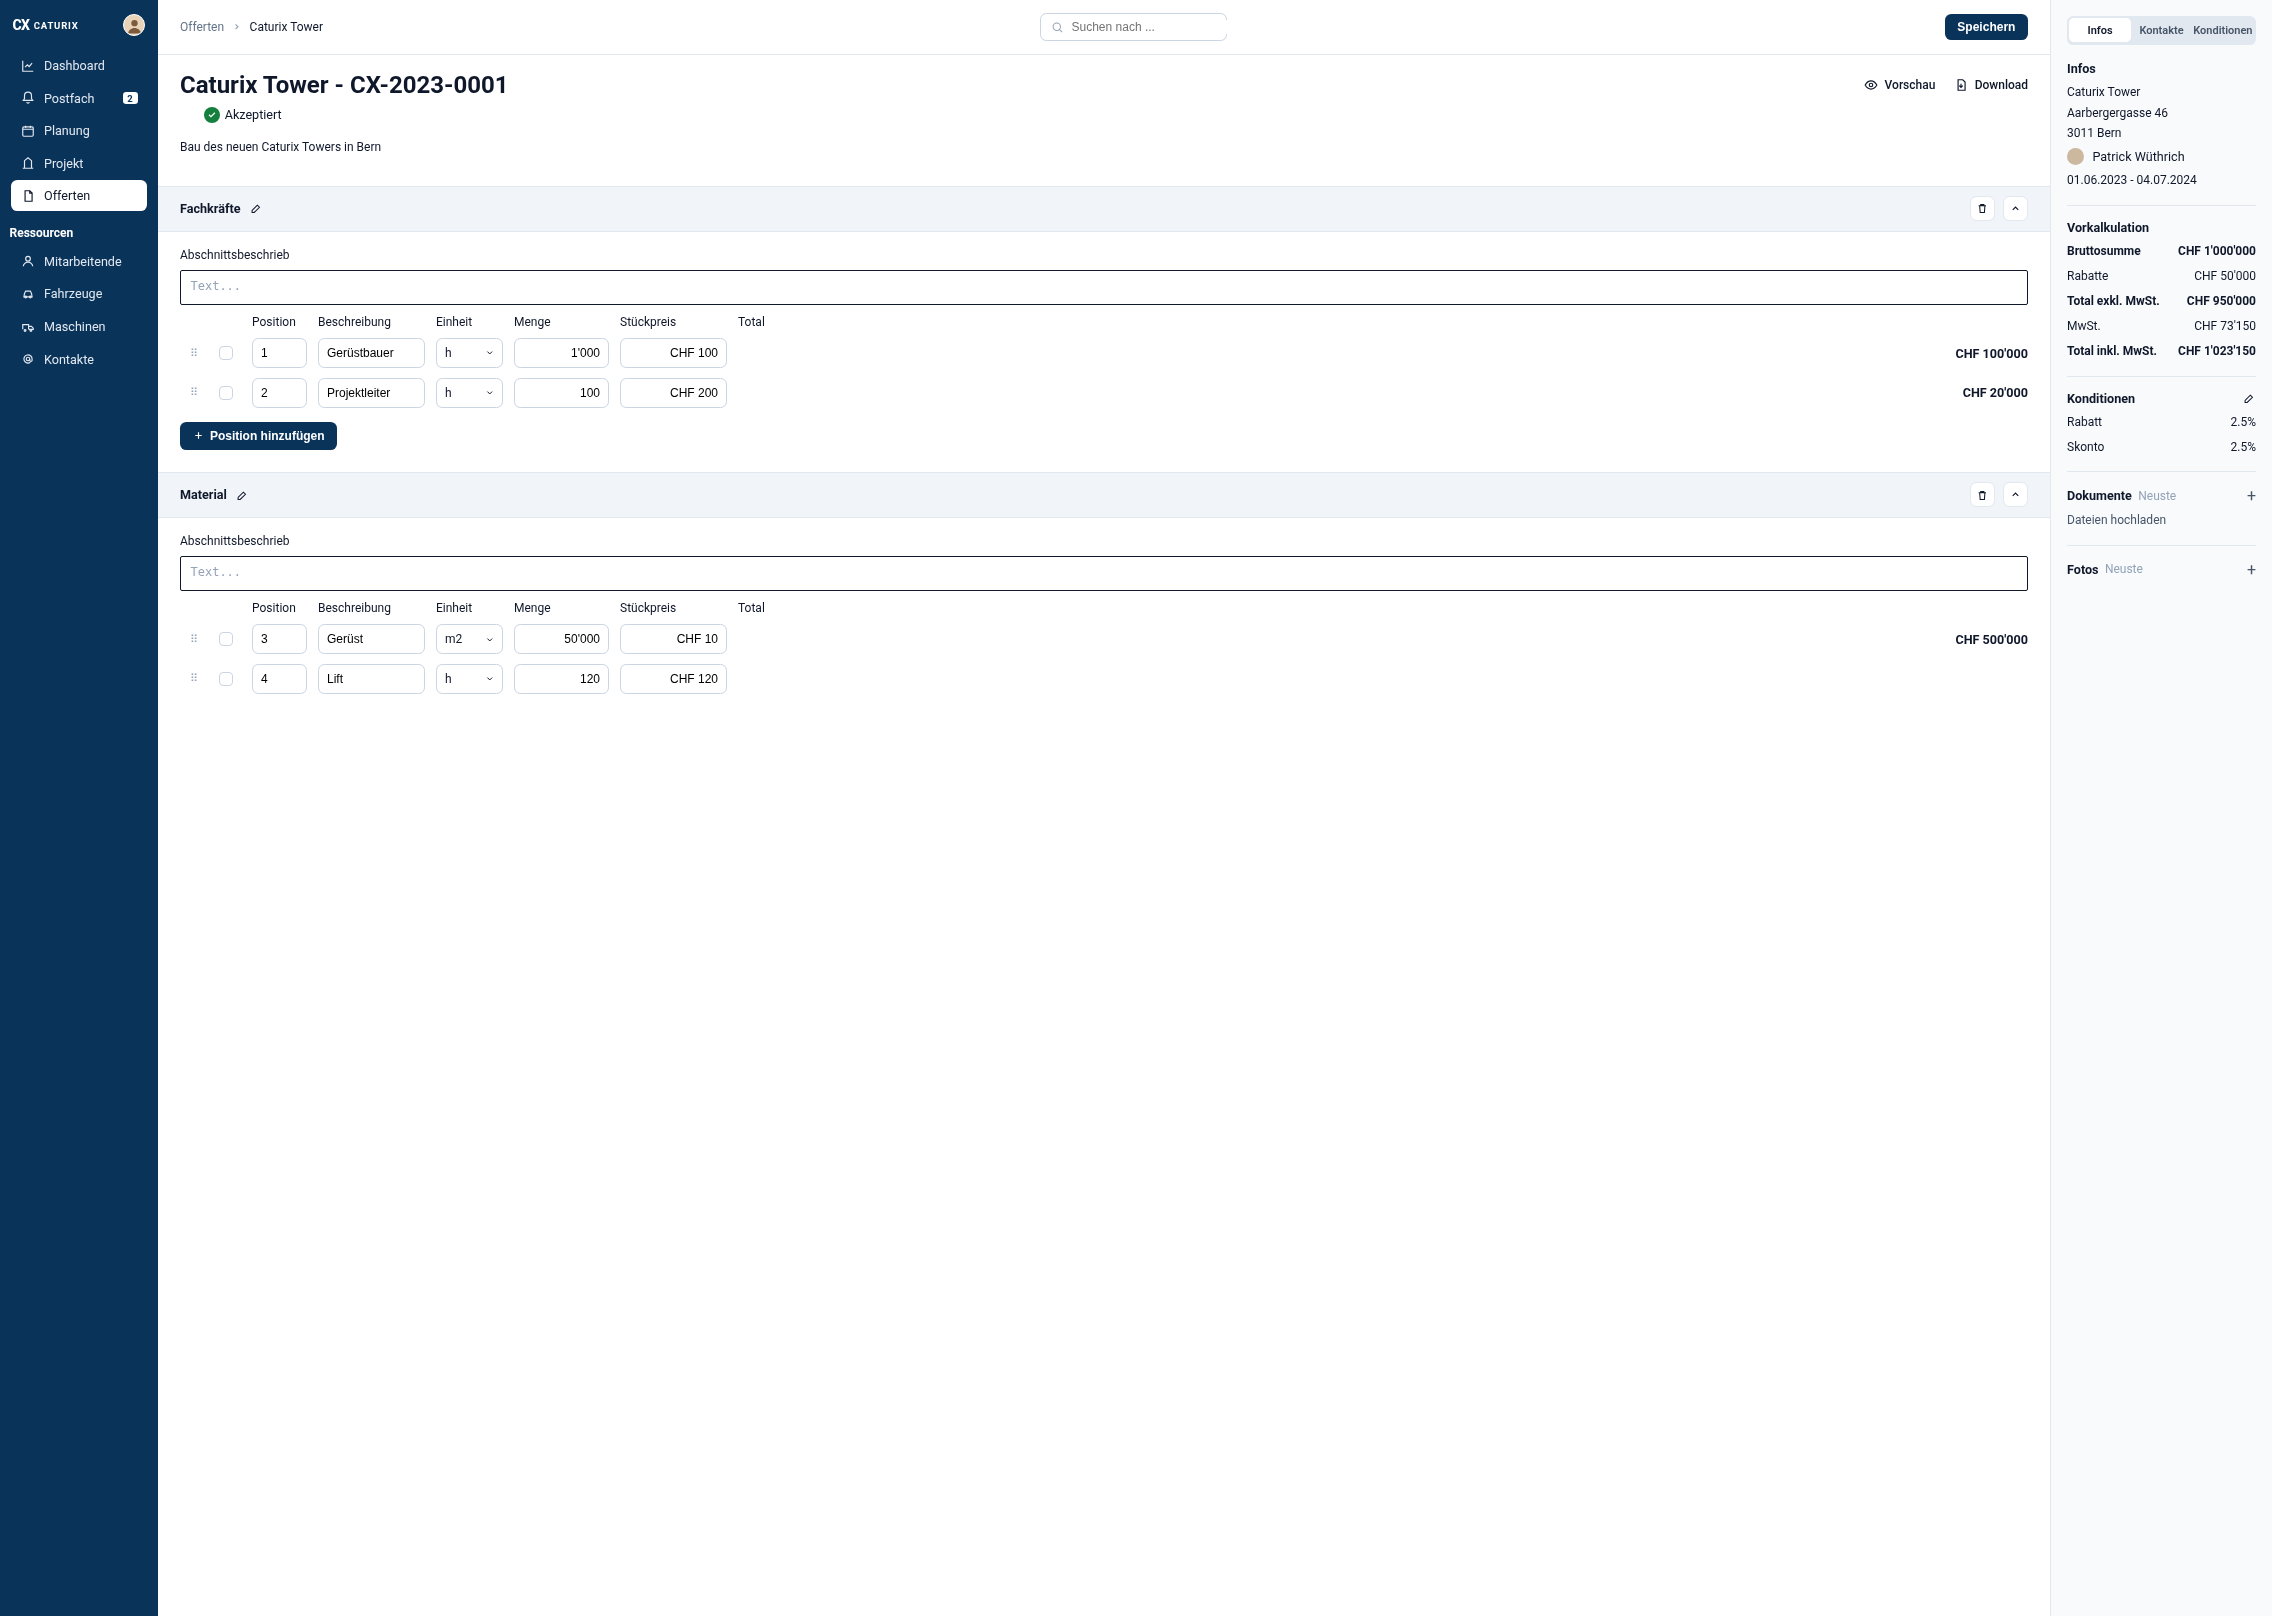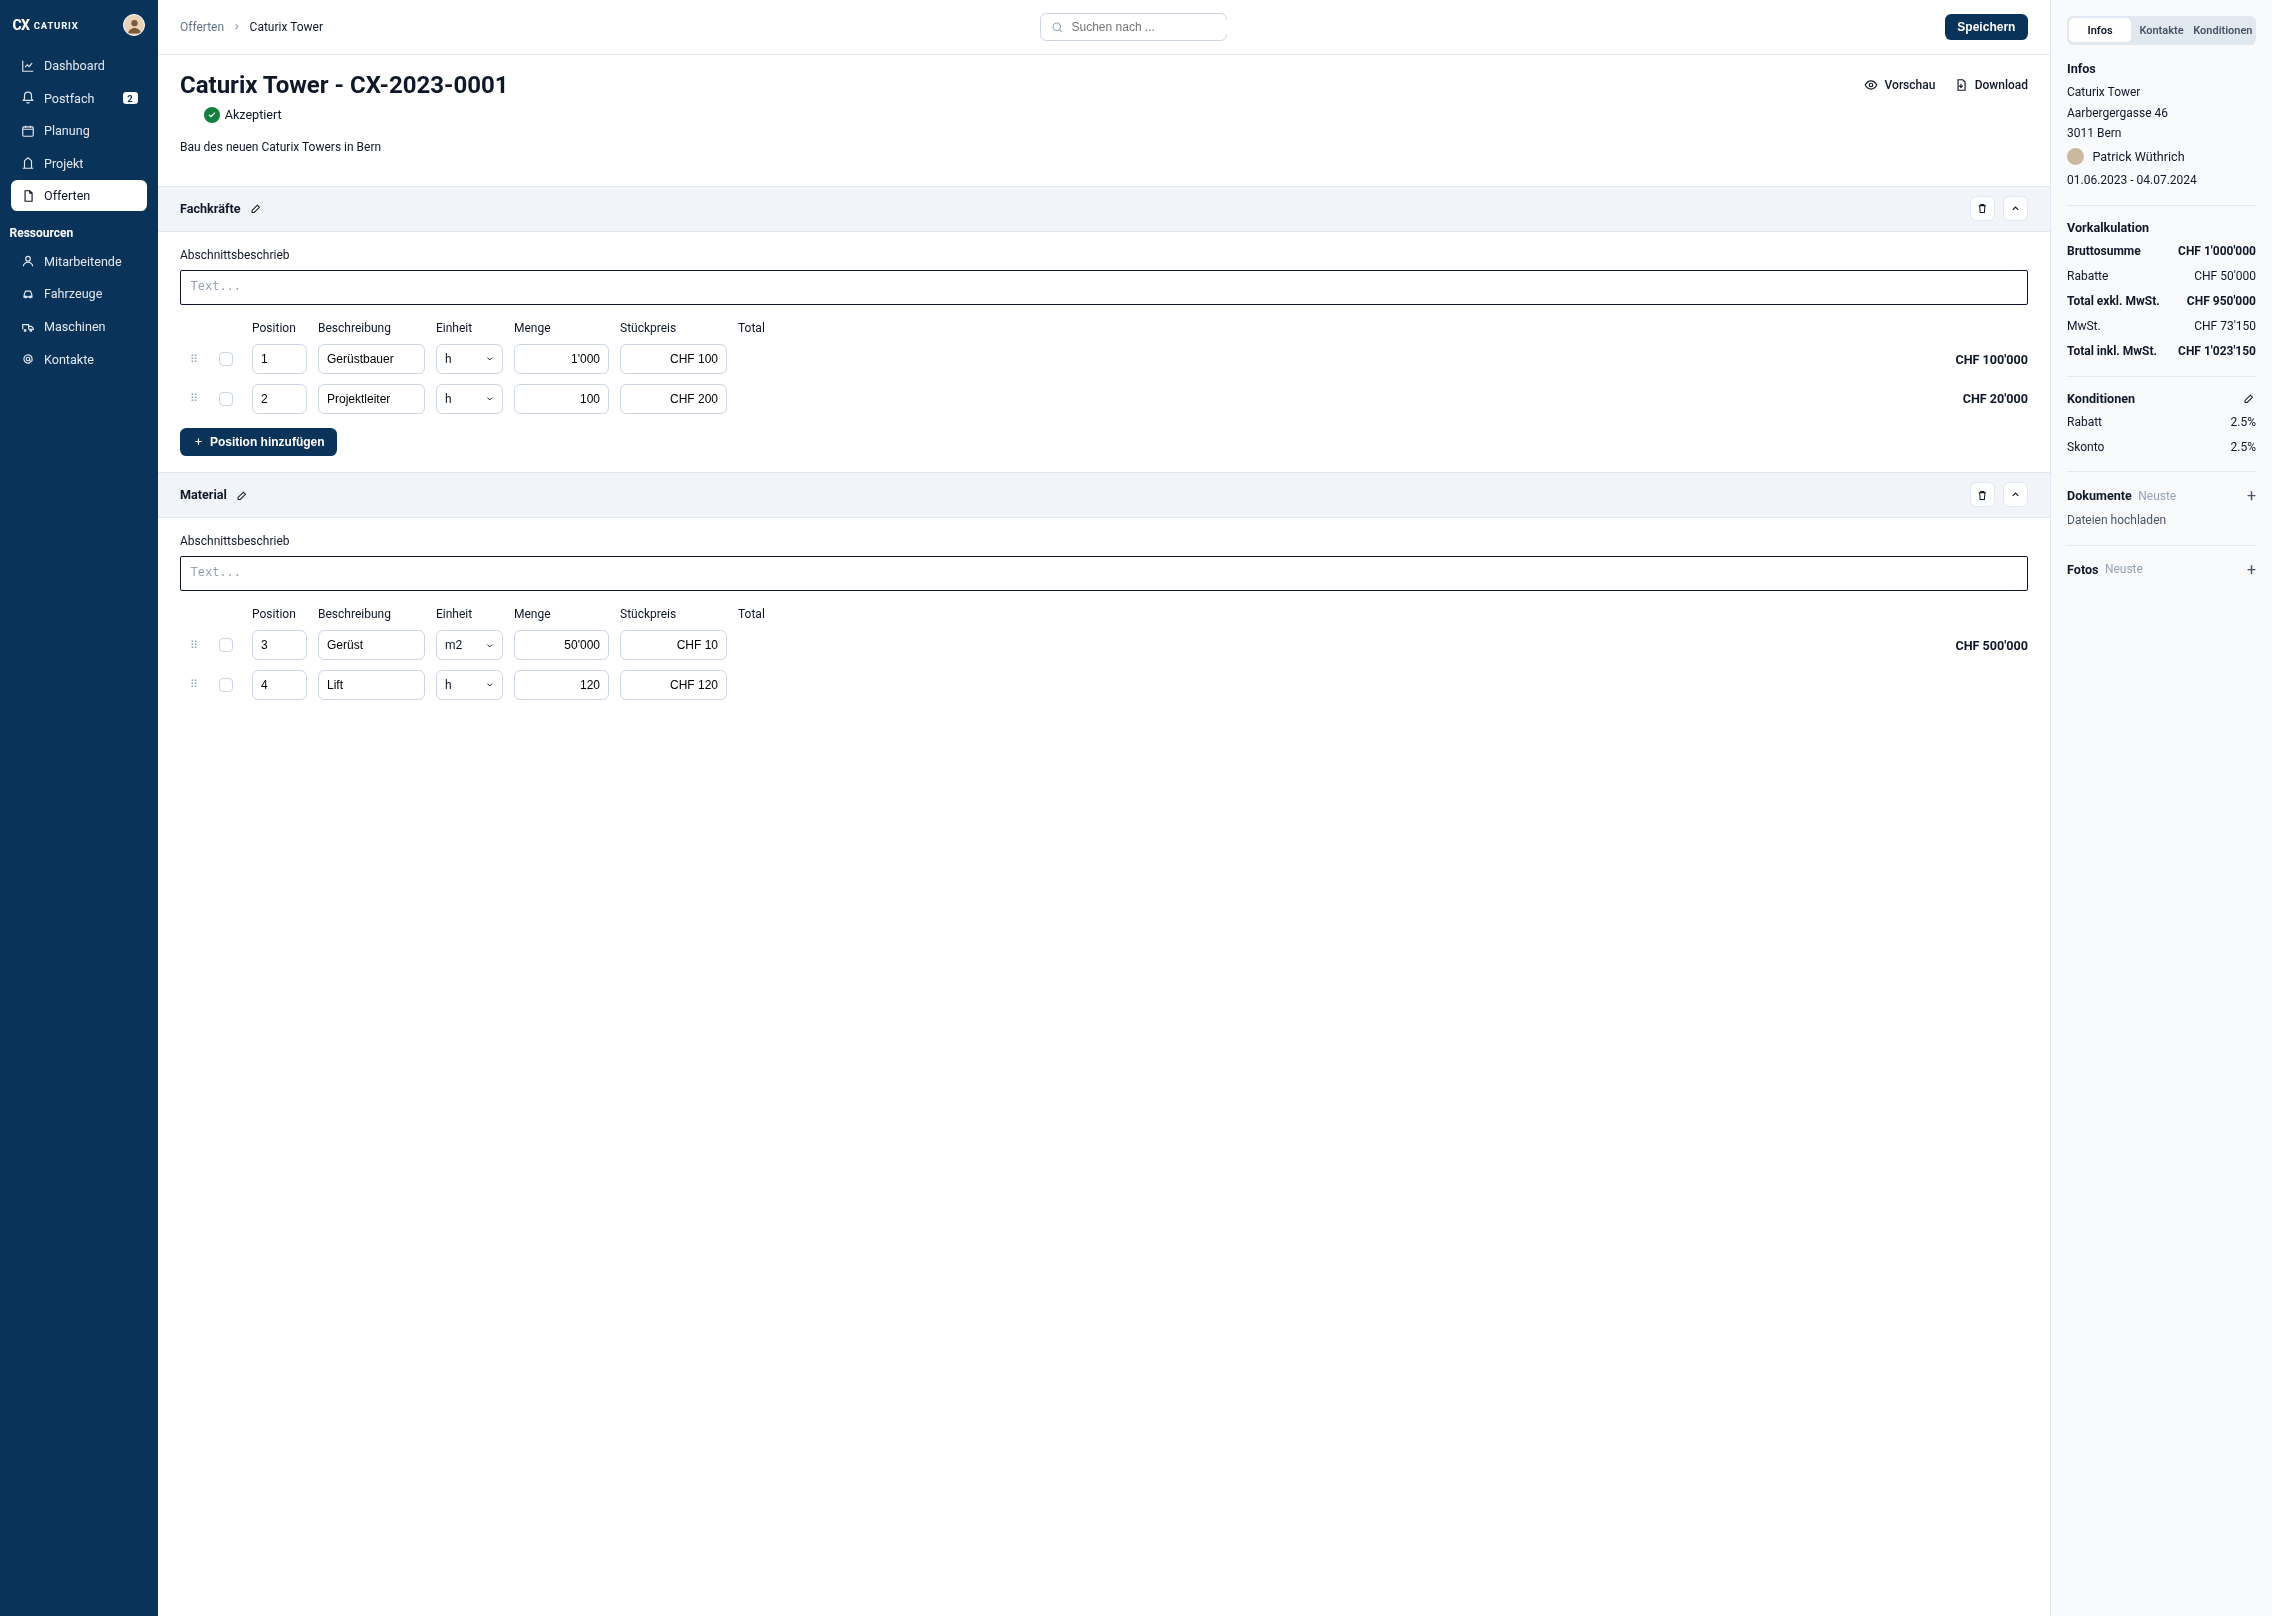--- a/index.html
+++ b/index.html
@@ -42,27 +42,27 @@
     .status-dot { width: 16px; height: 16px; border-radius: 50%; background: #15803d; display: flex; align-items: center; justify-content: center; color: #fff; }
     .subtitle { margin-top: 17.4px; font-size: 12px; color: #0f172a; }
     .page-desc-block { padding: 0 22px 22px; }
 
     
     .section-header { display: flex; align-items: center; justify-content: space-between; background: #f1f5f9; border-top: 0.8px solid #e2e8f0; border-bottom: 0.8px solid #e2e8f0; padding: 9.5px 22px; }
     .section-title-wrap { display: flex; align-items: center; gap: 9.5px; }
     .section-title { font-size: 12.6px; font-weight: 700; }
     .icon-btn { width: 25px; height: 25px; border: 0.8px solid #e2e8f0; background: #fff; border-radius: 6.3px; display: flex; align-items: center; justify-content: center; cursor: pointer; color: #0f172a; }
     .section-header-actions { display: flex; gap: 8px; }
-    .section-body { padding: 16px 22px 16px; }
+    .section-body { padding: 16px 22px 22px; }
     .field-label { font-size: 12px; color: #0f172a; margin-bottom: 8px; display: block; }
     .textarea { width: 100%; border: 0.8px solid #0f172a; border-radius: 2px; padding: 8px 9.5px; font-size: 12px; resize: none; height: 35px; outline: none; }
     .textarea::placeholder { color: #94a3b8; }
 
     
-    .tbl { margin-top: 13px; }
+    .tbl { margin-top: 7px; }
     .tbl-head, .tbl-row { display: grid; grid-template-columns: 28px 22px 55px 107px 67px 95px 107px 1fr; gap: 11px; align-items: center; }
     .tbl-head { font-size: 12px; color: #0f172a; padding-bottom: 9.5px; }
     .tbl-row { margin-bottom: 9.5px; }
     .input-cell { border: 0.8px solid #cbd5e1; border-radius: 6.3px; padding: 7px 8px; font-size: 12px; outline: none; width: 100%; }
     .input-cell.right { text-align: right; }
     .select-cell { display: flex; align-items: center; justify-content: space-between; border: 0.8px solid #cbd5e1; border-radius: 6.3px; padding: 7px 8px; font-size: 12px; cursor: pointer; }
     .drag-handle { color: #94a3b8; cursor: grab; font-size: 11px; text-align: center; }
     .checkbox { width: 14px; height: 14px; border: 1.2px solid #cbd5e1; border-radius: 4px; cursor: pointer; }
     .row-total { text-align: right; font-weight: 700; font-size: 12.6px; }
     .add-btn { margin-top: 4.7px; display: inline-flex; align-items: center; gap: 6.3px; background: #0a335a; color: #fff; border: none; padding: 7px 12.6px; border-radius: 6.3px; font-size: 12px; font-weight: 600; cursor: pointer; }

